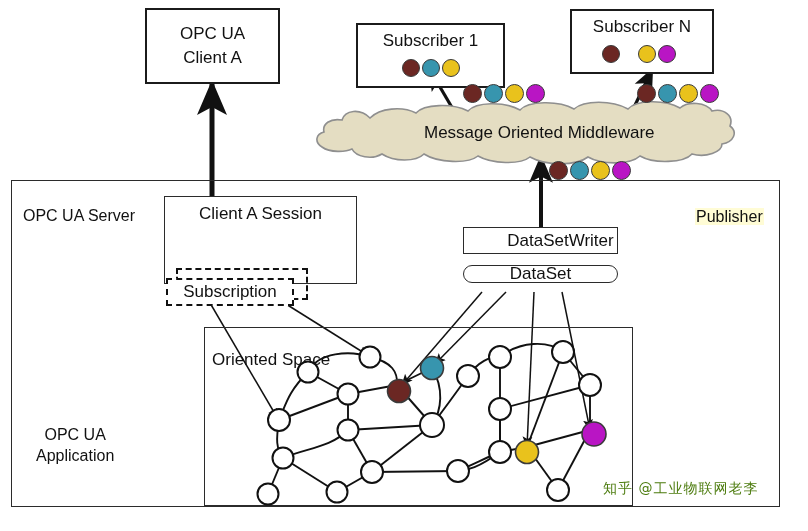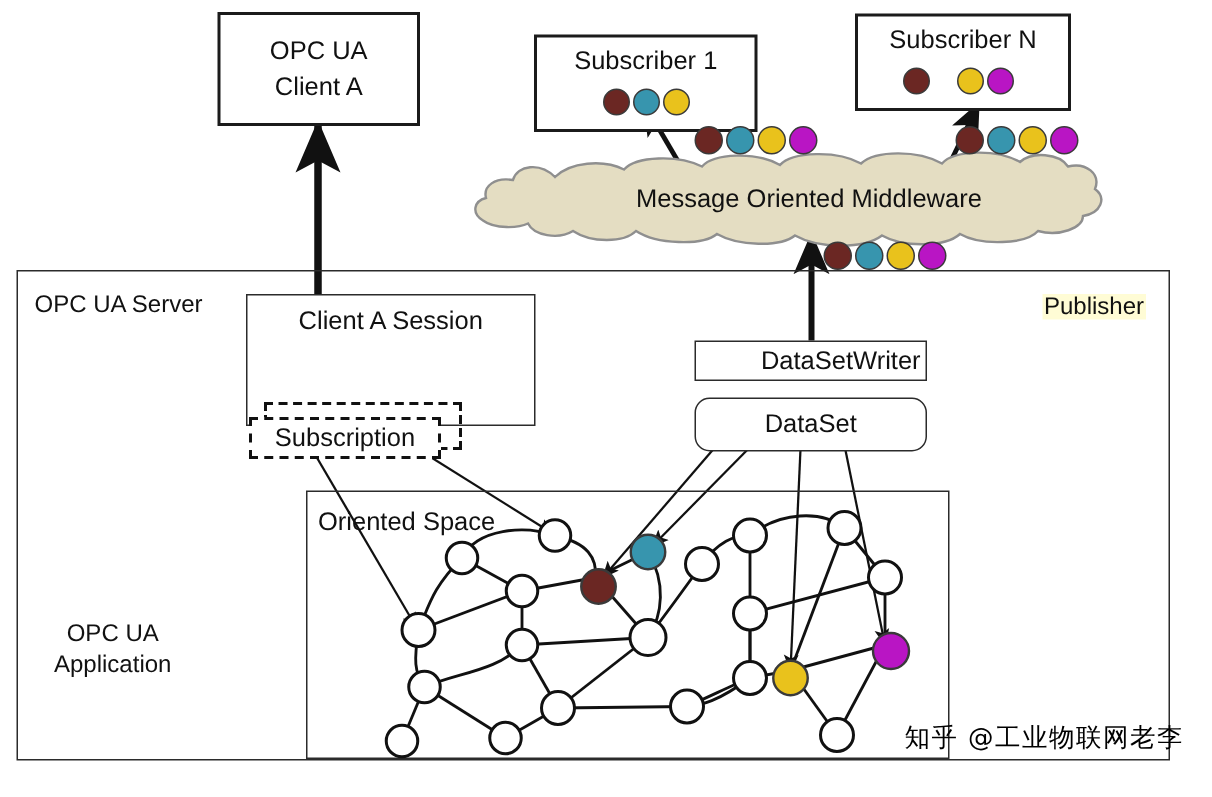--- a/index.html
+++ b/index.html
@@ -4,37 +4,37 @@
 <title>OPC UA PubSub Diagram</title>
 <style>
   html,body{margin:0;padding:0;background:#ffffff;}
   body{
     width:808px;height:531px;position:relative;overflow:hidden;
     font-family:"Liberation Sans","DejaVu Sans",sans-serif;
     color:#111;
   }
   #stage{position:absolute;left:0;top:0;width:808px;height:531px;}
   svg.layer{position:absolute;left:0;top:0;width:808px;height:531px;overflow:visible;}
-  .lbl{position:absolute;white-space:nowrap;line-height:1.15;}
+  .lbl{position:absolute;white-space:nowrap;line-height:1.15;margin-top:12px;}
   .boxtext{
     position:absolute;display:flex;align-items:center;justify-content:center;
     text-align:center;box-sizing:border-box;
   }
   .solidbox{border:2px solid #1b1b1b;background:#fff;}
   .thinbox{border:1.6px solid #2b2b2b;background:transparent;}
   .dashbox{border:2px dashed #111;background:transparent;margin-top:28px;}
   .t16{font-size:16px;}
   .t17{font-size:17px;}
   .dot{position:absolute;border-radius:50%;border:1.4px solid #3a3a3a;box-sizing:border-box;}
   .cloudtxt{
     position:absolute;font-size:17px;color:#111;white-space:nowrap;
   }
   .pub-hl{background:rgba(255,250,190,0.65);padding:0 1px;}
   .wm{
-    position:absolute;font-size:17px;color:#000000;white-space:nowrap;
+    position:absolute;font-size:14px;color:#4d7c0f;white-space:nowrap;
     font-family:"DejaVu Sans",sans-serif;letter-spacing:1px;
   }
 </style>
 </head>
 <body>
 
 <div id="stage">
 
   <svg class="layer" viewBox="0 0 808 531">
     <defs>
@@ -211,21 +211,21 @@
   </div>
 
   <div class="thinbox" style="position:absolute;left:164px;top:196px;width:191px;height:86px;background:#fff;">
     <div class="boxtext t17" style="left:0;top:5px;width:100%;height:24px;">Client A Session</div>
   </div>
 
   <div class="dashbox" style="position:absolute;left:176px;top:240px;width:128px;height:28px;"></div>
   <div class="dashbox boxtext t17" style="left:166px;top:250px;width:128px;height:28px;background:#fff;">Subscription</div>
 
   <div class="thinbox boxtext t17" style="left:463px;top:227px;width:155px;height:27px;background:#fff;padding-left:40px;">DataSetWriter</div>
-  <div class="thinbox boxtext t17" style="left:463px;top:265px;width:155px;height:36px;background:#fff;border-radius:10px;">DataSet</div>
+  <div class="thinbox boxtext t17" style="left:463px;top:265px;width:155px;height:18px;background:#fff;border-radius:10px;">DataSet</div>
 
   <div class="thinbox" style="position:absolute;left:204px;top:327px;width:427px;height:177px;"></div>
   <div class="lbl t17" style="left:212px;top:338px;">Oriented Space</div>
 
   <svg class="layer" viewBox="0 0 808 531">
     <g fill="#ffffff" stroke="#111" stroke-width="2">
       <circle cx="308" cy="372" r="10.5"></circle>
       <circle cx="370" cy="357" r="10.5"></circle>
       <circle cx="348" cy="394" r="10.5"></circle>
       <circle cx="279" cy="420" r="11"></circle>

